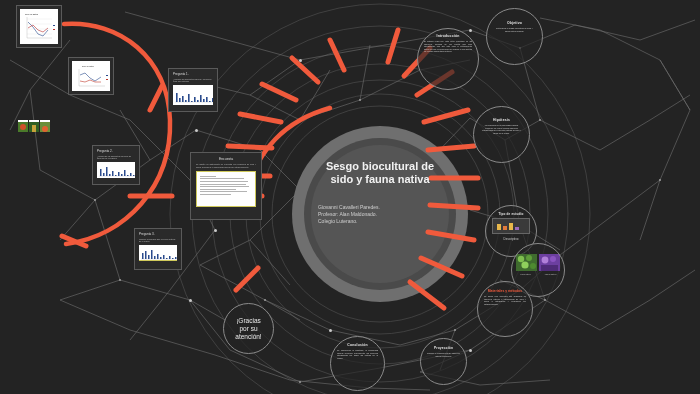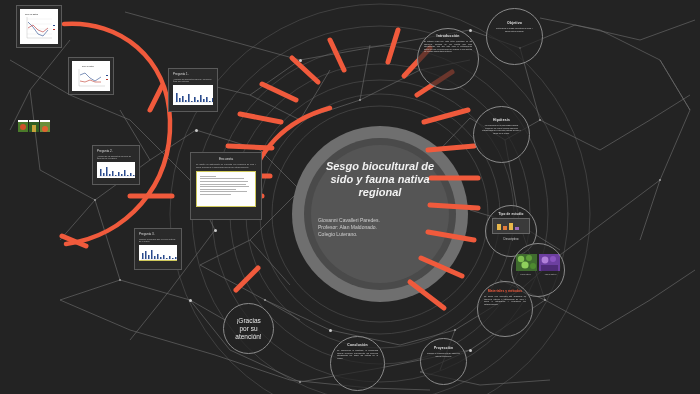--- a/index.html
+++ b/index.html
@@ -32,21 +32,21 @@
   .lines i{display:block;height:1px;background:#9a9a9a;margin:1.6px 0;opacity:.75;}
 
   
   #hub{position:absolute;left:292px;top:126px;width:176px;height:176px;border-radius:50%;
        background:#6f6f6f;border:none;}
   #hub-inner{position:absolute;left:304px;top:138px;width:152px;height:152px;border-radius:50%;
        background:#4a4a4a;}
   #hub-core{position:absolute;left:311px;top:145px;width:138px;height:138px;border-radius:50%;
        background:#555;}
   #hub-text{position:absolute;left:300px;top:160px;width:160px;text-align:center;z-index:6;}
-  #hub-text .t{color:#f2f2f2;font-style:italic;font-size:11px;line-height:13px;font-weight:600;}
+  #hub-text .t{color:#f2f2f2;font-size:11px;line-height:13px;font-weight:600;}
   #hub-text .a{color:#cfcfcf;font-size:5px;line-height:7px;margin-top:18px;text-align:left;padding-left:18px;}
 
   .dot{position:absolute;width:3px;height:3px;background:#c9c9c9;border-radius:50%;}
   .dot.sm{width:2px;height:2px;background:#9d9d9d;}
 </style>
 </head>
 <body>
 
 <div id="canvas">
 
@@ -114,21 +114,20 @@
       <circle cx="380" cy="214" r="210"></circle>
     </g>
   </svg>
 
   <div id="hub"></div>
   <div id="hub-inner"></div>
   <div id="hub-core"></div>
   <div id="hub-text">
     <div class="t">Sesgo biocultural de</div>
     <div class="t">sido y fauna nativa</div>
-    <div class="t">regional</div>
     <div class="a">
       <div>Giovanni Cavalleri Paredes.</div>
       <div>Profesor: Alan Maldonado.</div>
       <div>Colegio Luterano.</div>
     </div>
   </div>
 
   <svg class="redlayer" width="700" height="394">
     <g stroke="#f05a3c" stroke-width="5" stroke-linecap="round" fill="none">
       <line x1="417" y1="95" x2="452" y2="72"></line>

